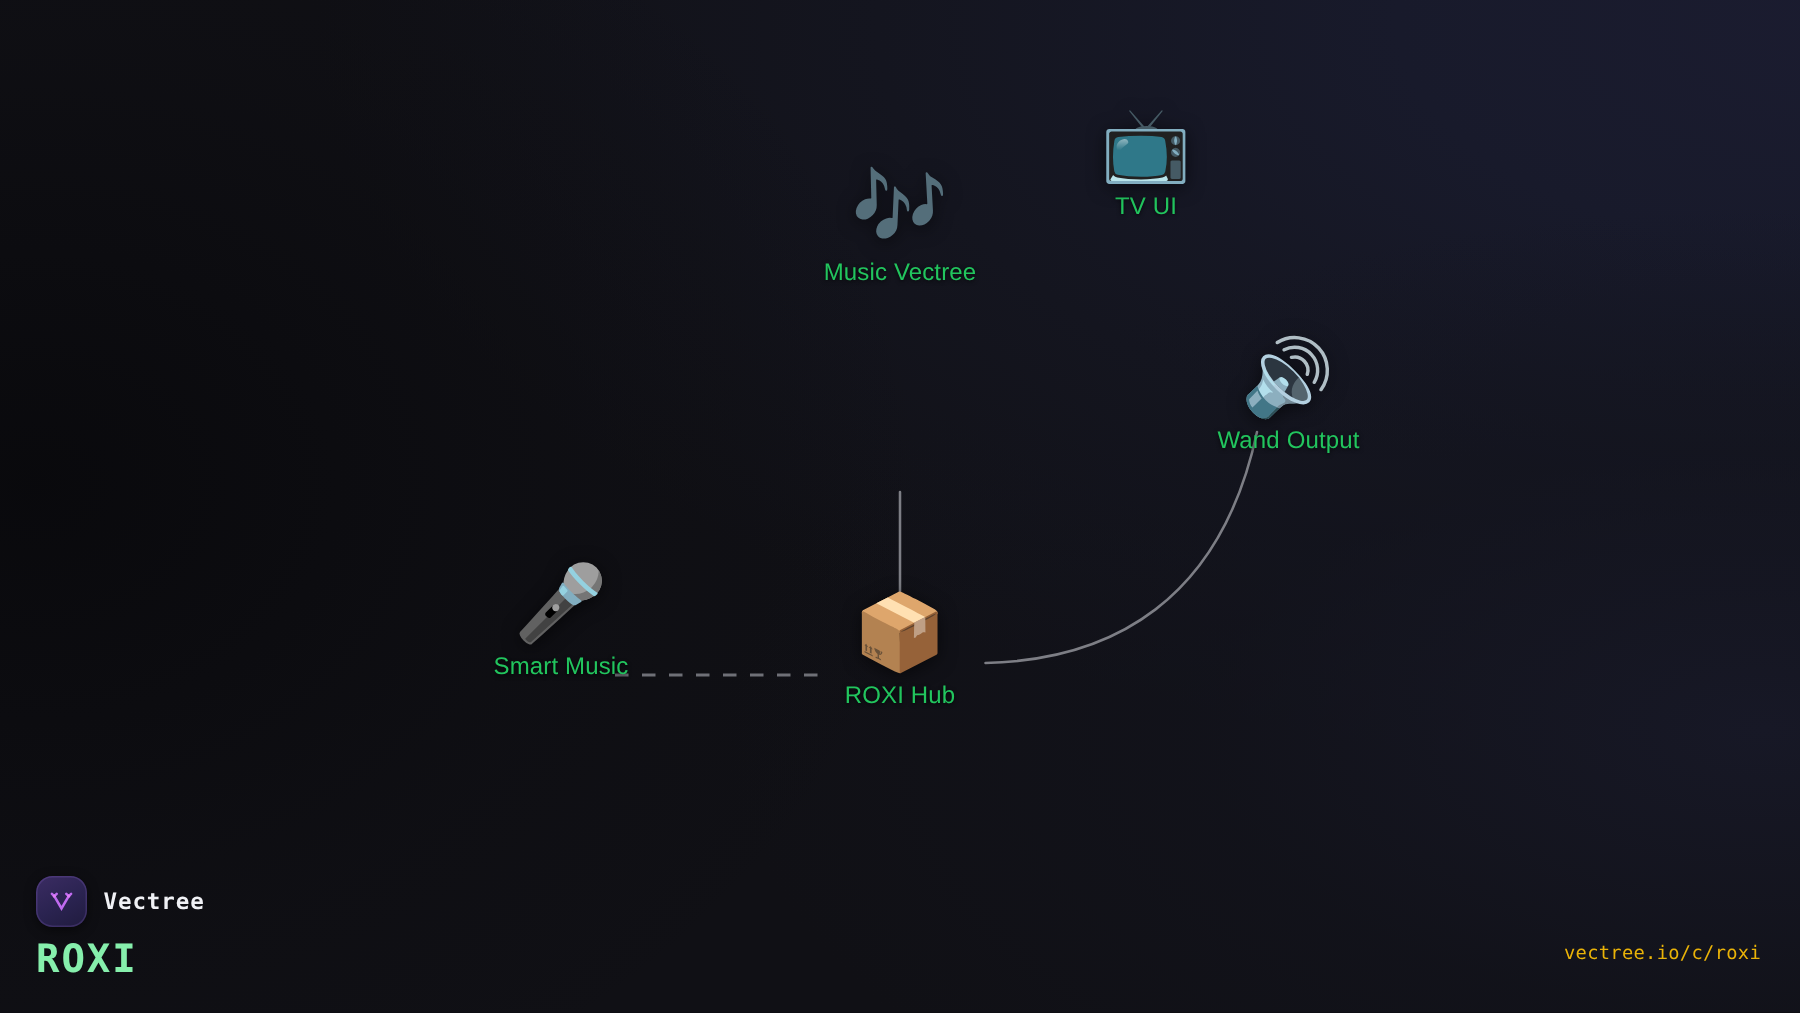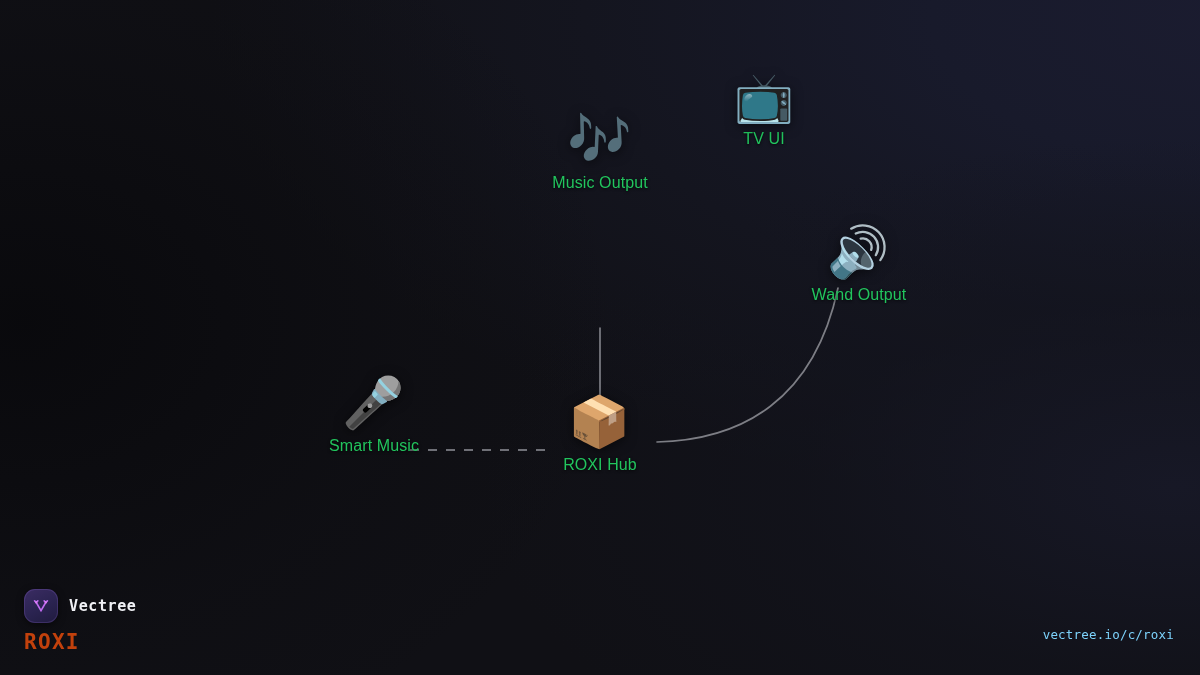--- a/index.html
+++ b/index.html
@@ -95,33 +95,33 @@
   #brand-name {
     font-family: "DejaVu Sans Mono", monospace;
     font-size: 15px;
     font-weight: bold;
     color: #f0f1f5;
     letter-spacing: 0.6px;
   }
   #page-title {
     margin-top: 9px;
     font-family: "DejaVu Sans Mono", monospace;
-    font-size: 21px;
+    font-size: 26px;
     font-weight: bold;
-    color: #c2410c;
+    color: #86efac;
     letter-spacing: 1.3px;
     line-height: 1;
   }
   #share-url {
     position: absolute;
     right: 26px;
     bottom: 33px;
     font-family: "DejaVu Sans Mono", monospace;
     font-size: 12.5px;
-    color: #7dd3fc;
+    color: #eab308;
     letter-spacing: 0.2px;
   }
 </style>
 </head>
 <body>
 
 <div id="stage">
 
   <div id="bg-glow-a"></div>
   <div id="bg-glow-b"></div>
@@ -131,21 +131,21 @@
 
     <path d="M 410 450 L 549 450" fill="none" stroke="#6f7077" stroke-width="1.9" stroke-dasharray="9 9" stroke-linecap="butt"></path>
 
     <path d="M 600 328 L 600 412" fill="none" stroke="#7d7e85" stroke-width="1.7" stroke-linecap="round"></path>
 
     <path d="M 657 442 C 742 440, 814 400, 838 288" fill="none" stroke="#7d7e85" stroke-width="1.7" stroke-linecap="round"></path>
   </svg>
 
   <div class="node" style="left:600px; top:152px;">
     <div class="node-icon" style="font-size:52px;">🎶</div>
-    <div class="node-label">Music Output</div>
+    <div class="node-label">Music Vectree</div>
   </div>
 
   <div class="node" style="left:764px; top:110px;">
     <div class="node-icon" style="font-size:48px;">📺</div>
     <div class="node-label">TV UI</div>
   </div>
 
   <div class="node" style="left:859px; top:265px;">
     <div class="node-icon" style="font-size:50px;">🔊</div>
     <div class="node-label">Wand Output</div>

